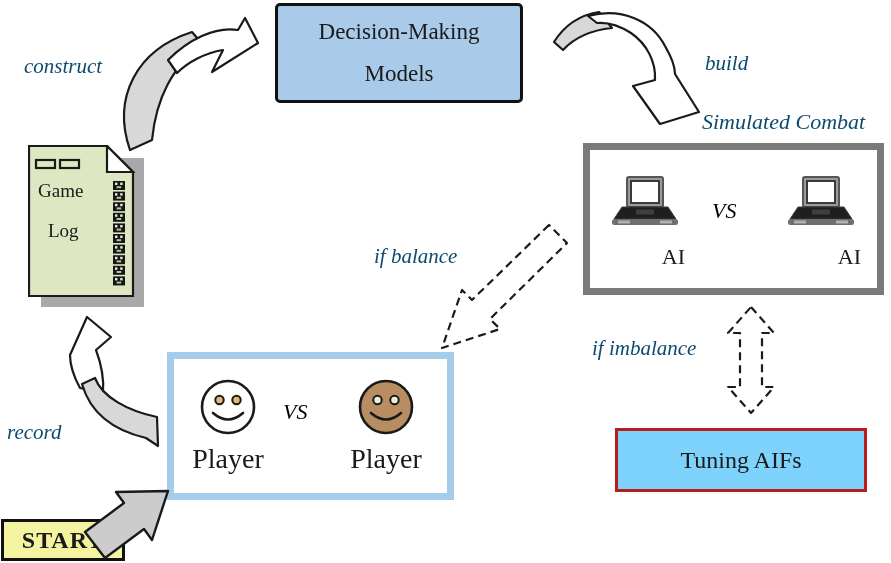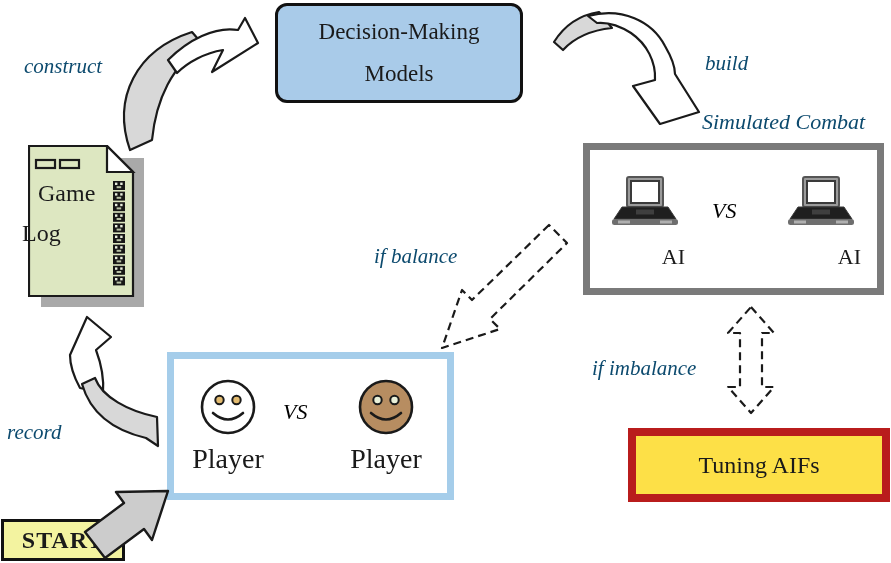--- a/index.html
+++ b/index.html
@@ -4,36 +4,36 @@
 <style>
   html,body{margin:0;padding:0;background:#fff;}
   .canvas{position:relative;width:891px;height:563px;background:#ffffff;
           font-family:"Liberation Serif",serif;color:#1a1a1a;overflow:hidden;}
   .abs{position:absolute;}
   .lbl{position:absolute;font-style:italic;font-size:21px;white-space:nowrap;color:#0c4a6e;}
   .lbl.big{font-size:22px;}
   .vs{position:absolute;font-style:italic;font-size:22px;color:#000000;}
   
   .dmm{left:275px;top:3px;width:242px;height:94px;background:#a9cbe9;border:3px solid #111;
-       border-radius:12px;display:flex;flex-direction:column;align-items:center;
+       border-radius:5px;display:flex;flex-direction:column;align-items:center;
        justify-content:center;gap:16px;font-size:23px;}
   
   .simbox{left:583px;top:143px;width:287px;height:138px;background:#fff;border:7px solid #7a7a7a;}
   .aillabel{position:absolute;top:94px;width:80px;text-align:right;font-size:22px;}
   
   .ingamebox{left:167px;top:352px;width:273px;height:134px;background:#fff;border:7px solid #a5cdea;}
   .playerlabel{position:absolute;top:84px;width:94px;text-align:center;font-size:28px;}
   
-  .tuning{left:615px;top:428px;width:246px;height:58px;background:#fde047;border:8px solid #b91c1c;
-          display:flex;align-items:center;justify-content:center;font-size:24px;margin-left:13px;}
+  .tuning{left:615px;top:428px;width:246px;height:58px;background:#7dd3fc;border:3px solid #b91c1c;
+          display:flex;align-items:center;justify-content:center;font-size:24px;}
   
   .start{left:1px;top:519px;width:118px;height:36px;background:#f3f3a0;border:3px solid #111;
          display:flex;align-items:center;justify-content:center;font-size:24px;font-weight:bold;
          letter-spacing:1px;}
-  .gametext{position:absolute;font-size:24px;text-align:right;}
+  .gametext{position:absolute;font-size:19px;text-align:right;}
   svg.overlay{position:absolute;left:0;top:0;pointer-events:none;}
 </style>
 </head>
 <body>
 
 <div class="canvas">
 
   <div class="abs dmm">
     <div>Decision-Making</div>
     <div>Models</div>
@@ -58,21 +58,21 @@
     <use href="#gl-sq" x="85" y="57.2"></use>
       <use href="#gl-sq" x="85" y="67.8"></use>
     <use href="#gl-sq" x="85" y="78.4"></use>
       <use href="#gl-sq" x="85" y="89"></use>
     <use href="#gl-sq" x="85" y="99.6"></use>
       <use href="#gl-sq" x="85" y="110.2"></use>
     <use href="#gl-sq" x="85" y="120.8"></use>
       <use href="#gl-sq" x="85" y="131.4"></use>
   </svg>
   <span class="gametext" style="left:38px;top:180px;">Game</span>
-  <span class="gametext" style="left:22px;top:220px;">Log</span>
+  <span class="gametext" style="left:48px;top:220px;">Log</span>
 
   <div class="abs simbox">
     <svg class="abs" style="left:22px;top:26px;" width="66" height="52" viewBox="0 0 66 52">
       <rect x="15" y="1" width="36" height="30" rx="2" fill="#9b9b9b" stroke="#555" stroke-width="2"></rect>
       <rect x="19" y="5" width="28" height="22" fill="#ffffff" stroke="#3a3a3a" stroke-width="2"></rect>
       <polygon points="10,31 56,31 64,43 2,43" fill="#1f1f1f" stroke="#3a3a3a"></polygon>
       <rect x="24" y="33.5" width="18" height="5" fill="#3f3f3f"></rect>
       <rect x="0" y="43" width="66" height="6" rx="2.5" fill="#6e6e6e"></rect>
       <rect x="6" y="44.5" width="12" height="3" fill="#b0b0b0"></rect>
       <rect x="48" y="44.5" width="12" height="3" fill="#b0b0b0"></rect>
@@ -115,21 +115,21 @@
   </div>
 
   <div class="abs start">
     <span>START</span>
   </div>
 
   <span class="lbl" style="left:24px;top:54px;">construct</span>
   <span class="lbl" style="left:705px;top:51px;">build</span>
   <span class="lbl" style="left:7px;top:420px;">record</span>
   <span class="lbl" style="left:374px;top:244px;">if balance</span>
-  <span class="lbl" style="left:592px;top:356px;">if imbalance</span>
+  <span class="lbl" style="left:592px;top:336px;">if imbalance</span>
 
   <svg class="overlay" width="891" height="563" viewBox="0 0 891 563">
 
     <g>
       <path d="M 130,150 C 112,98 136,50 192,32 L 204,46 C 172,64 156,100 152,140 Z" fill="#d8d8d8" stroke="#1a1a1a" stroke-width="2.2" stroke-linejoin="round"></path>
       <path d="M 168,60 C 188,40 215,26 238,30 L 245,18 L 258,43 L 212,72 L 223,50 C 205,53 188,62 177,73 Z" fill="#ffffff" stroke="#1a1a1a" stroke-width="2.2" stroke-linejoin="round"></path>
     </g>
 
     <g>
       <path d="M 554,42 C 564,26 580,15 599,12 L 612,28 C 593,30 575,37 563,50 Z" fill="#d8d8d8" stroke="#1a1a1a" stroke-width="2.2" stroke-linejoin="round"></path>

